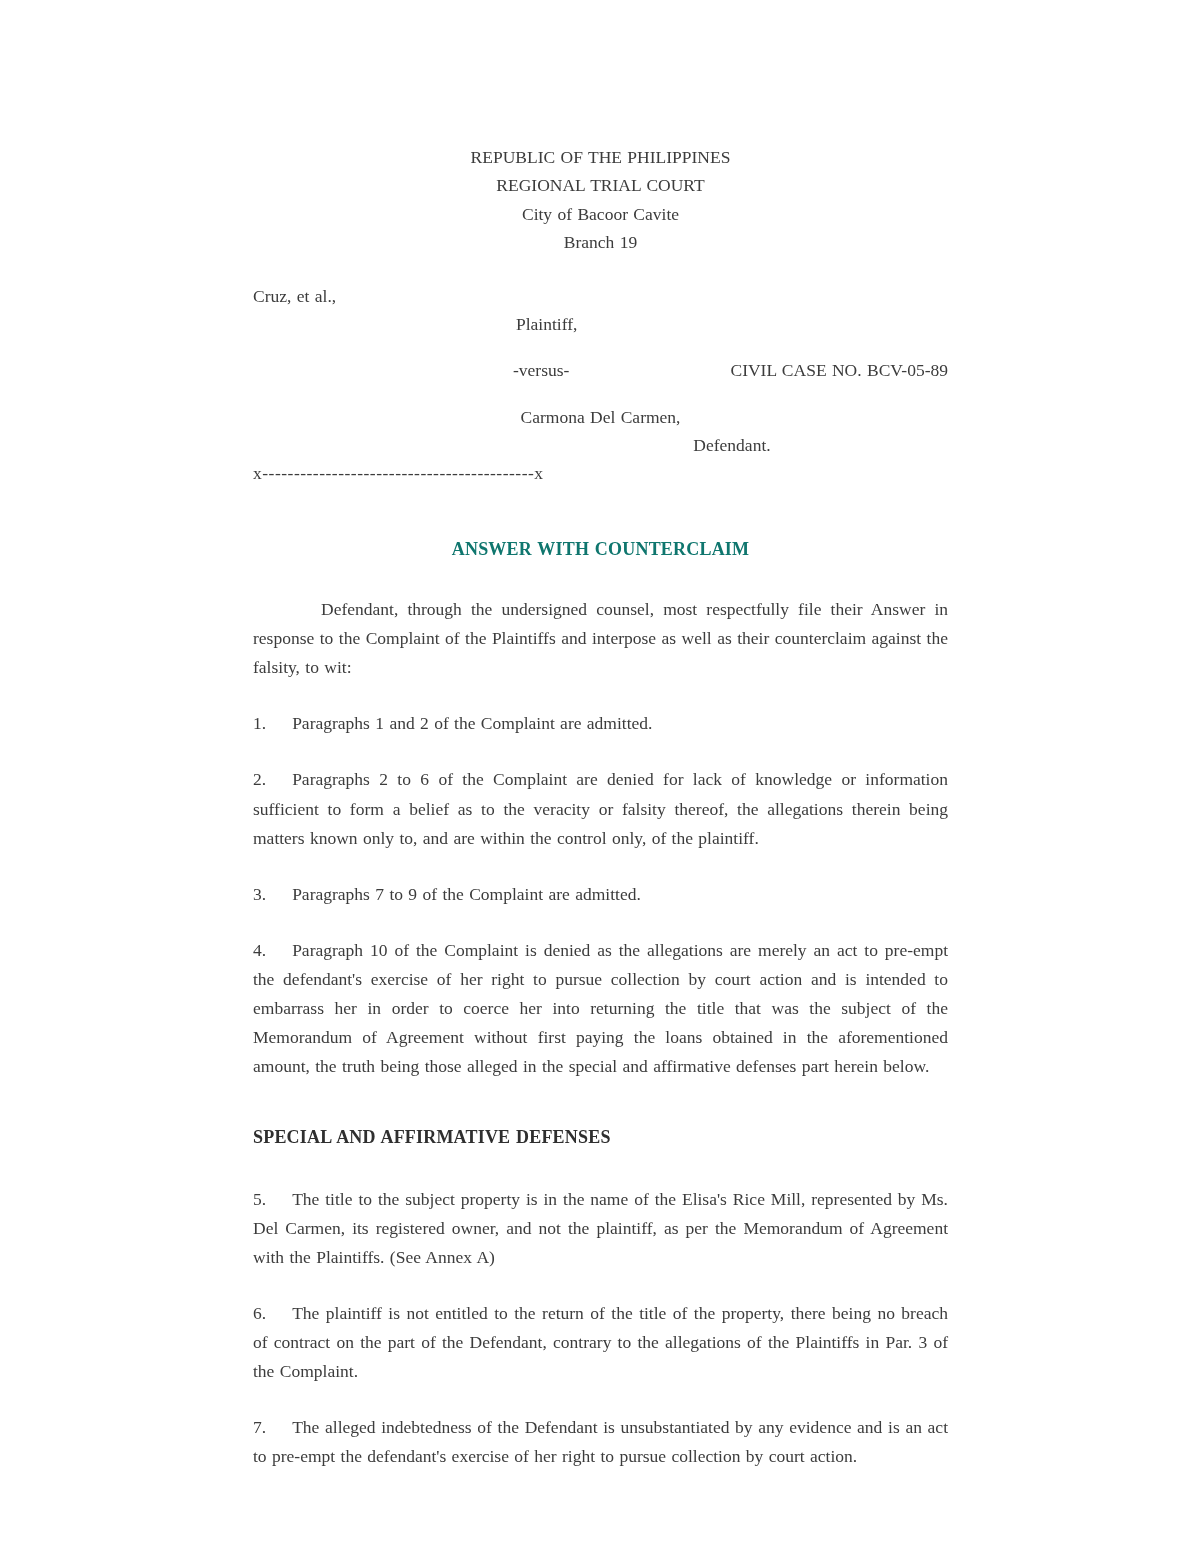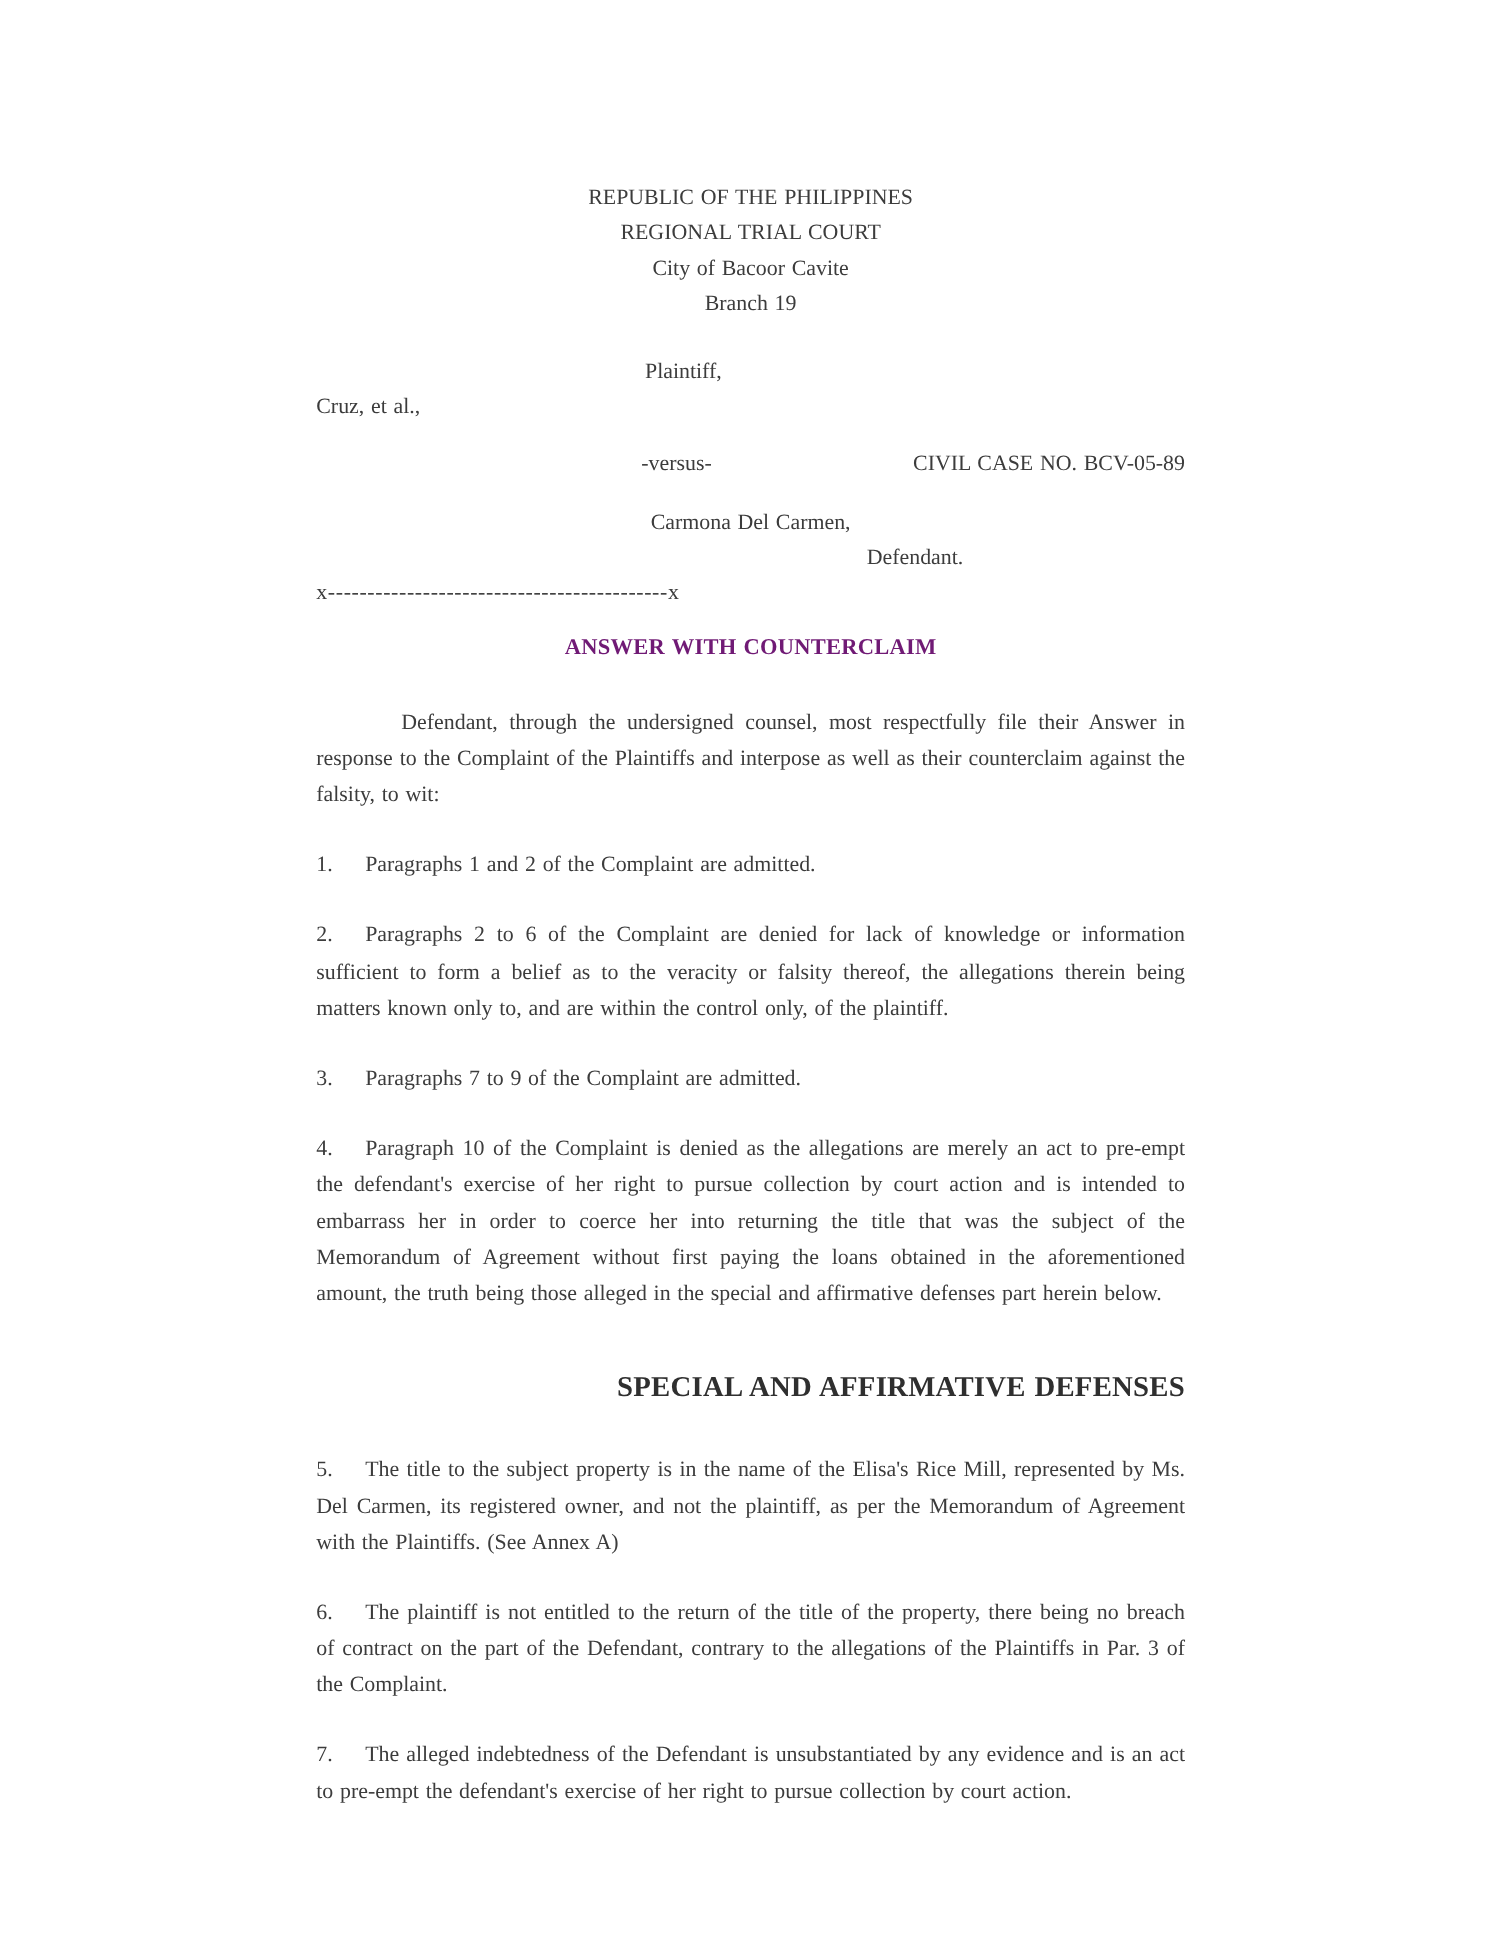--- a/index.html
+++ b/index.html
@@ -51,30 +51,30 @@
     margin-top: 14px;
     text-align: center;
   }
   .divider-line {
     line-height: 1.6;
     letter-spacing: 0.5px;
   }
   h1.doc-title {
     font-size: 18px;
     font-weight: bold;
-    color: #701a75;
+    color: #0f766e;
     text-align: center;
-    margin: 16px 0 30px 0;
+    margin: 48px 0 30px 0;
     letter-spacing: 0.2px;
   }
   h2.section-heading {
-    font-size: 23px;
+    font-size: 18px;
     font-weight: bold;
     color: #2f2f2f;
-    text-align: right;
+    text-align: left;
     margin: 42px 0 32px 0;
     letter-spacing: 0.2px;
   }
   p.intro {
     text-align: justify;
     text-indent: 68px;
     margin: 0 0 27px 0;
   }
   p.para {
     text-align: justify;
@@ -90,22 +90,22 @@
 <div class="page">
 
   <header class="doc-header">
     <div>REPUBLIC OF THE PHILIPPINES</div>
     <div>REGIONAL TRIAL COURT</div>
     <div>City of Bacoor Cavite</div>
     <div>Branch 19</div>
   </header>
 
   <section class="caption">
+    <div class="caption-line">Cruz, et al.,</div>
     <div class="caption-line indent-label">Plaintiff,</div>
-    <div class="caption-line">Cruz, et al.,</div>
 
     <div class="versus-row">
       <span class="versus-word">-versus-</span>
       <span class="case-no">CIVIL CASE NO. BCV-05-89</span>
     </div>
 
     <div class="defendant-block">
       <div class="caption-line">Carmona Del Carmen,</div>
       <div class="caption-line indent-label">Defendant.</div>
     </div>

